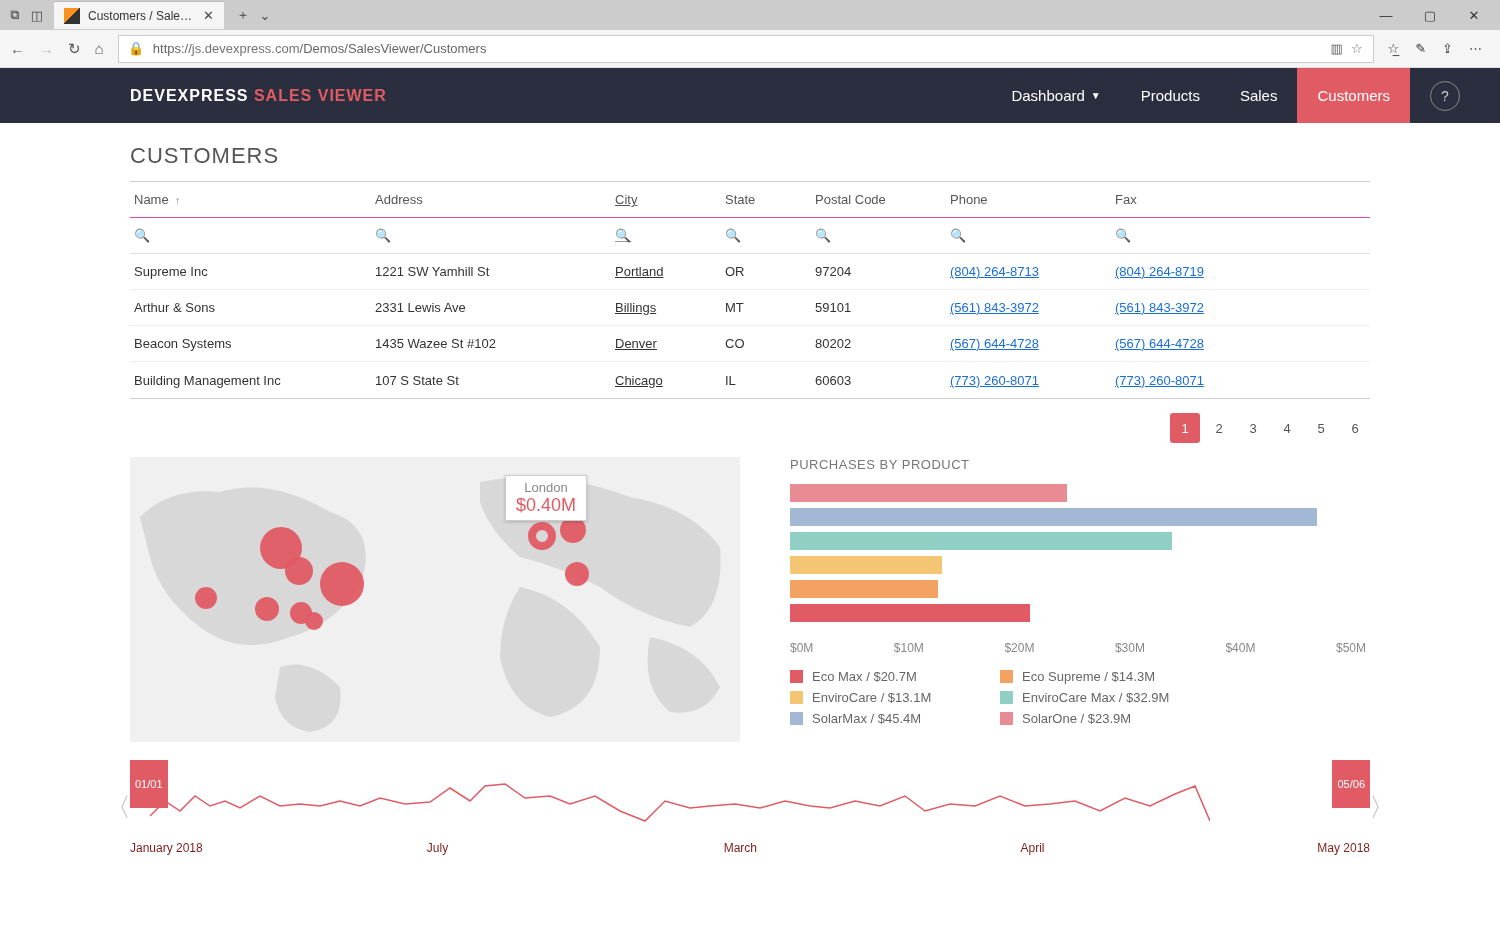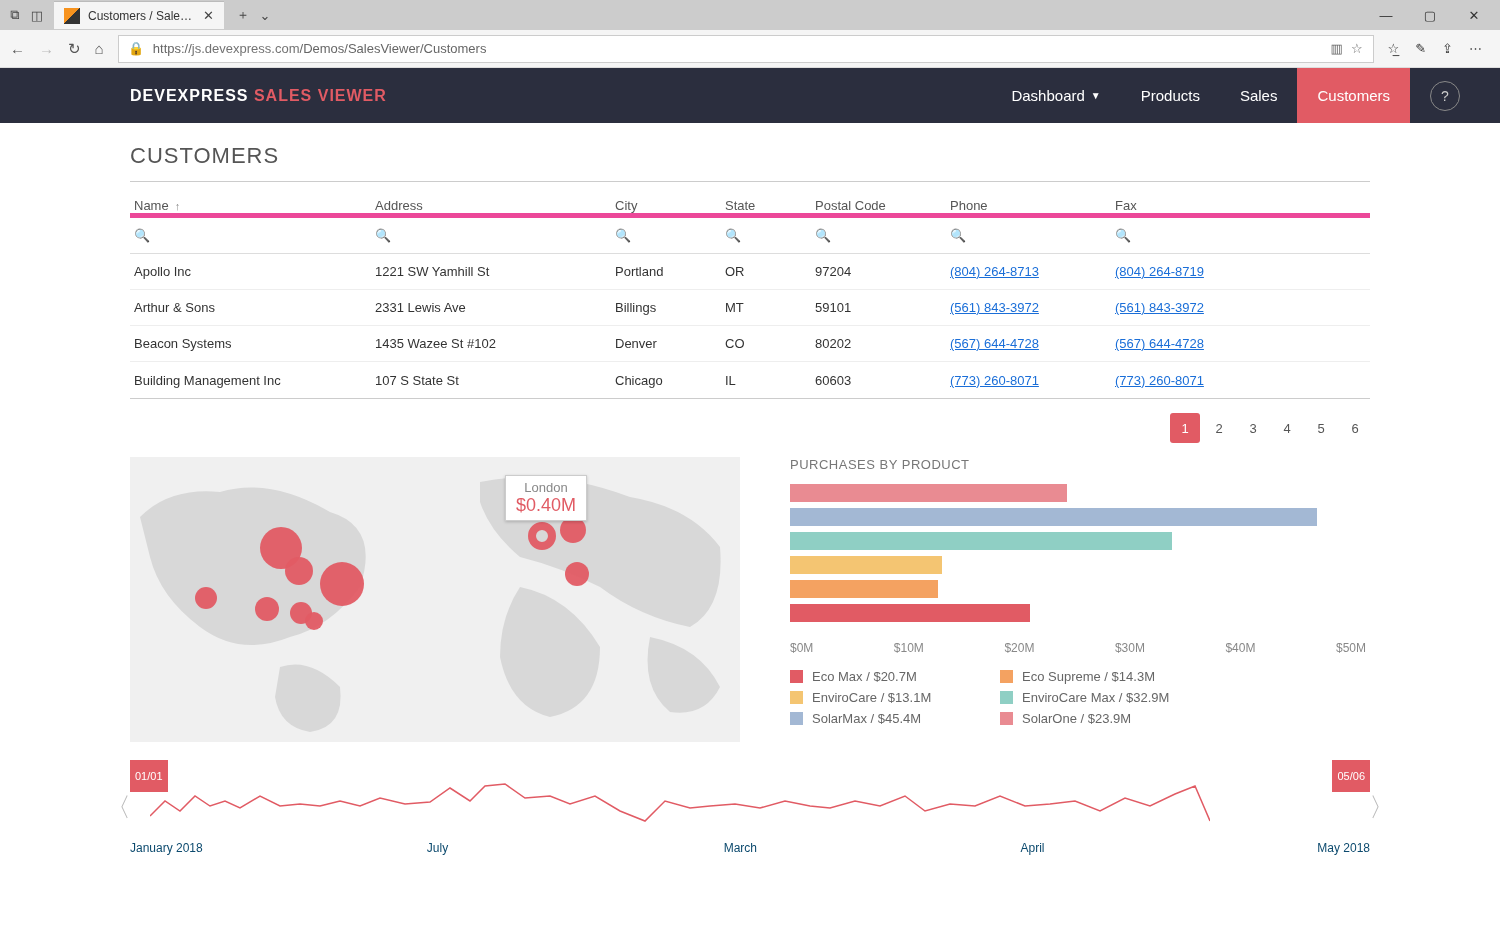--- a/index.html
+++ b/index.html
@@ -32,28 +32,28 @@
 .nav-item.active { background: #e15b64; }
 .help-circle { width: 30px; height: 30px; border: 1px solid #888; border-radius: 50%; display: flex; align-items: center; justify-content: center; margin-left: 20px; color: #ccc; font-size: 14px; align-self: center; }
 
 
 .content { padding: 20px 130px 10px 130px; }
 .page-title { font-size: 22px; color: #555; font-weight: 400; letter-spacing: 1px; margin-bottom: 12px; }
 
 
 .grid { border-top: 1px solid #ccc; border-bottom: 1px solid #ccc; }
 .gr { display: flex; min-height: 36px; align-items: center; }
-.gr.header { border-bottom: 5px solid #ec4899; color: #555; font-size: 13px; align-items: flex-end; }
+.gr.header { border-bottom: 1px solid #ec4899; color: #555; font-size: 13px; }
 .gr.filter { border-bottom: 1px solid #ddd; color: #999; height: 34px; }
 .gr.data { border-bottom: 1px solid #eee; color: #333; height: 36px; }
 .gr.data:last-child { border-bottom: none; }
 .gc { padding: 0 4px; }
 .c-name { width: 220px; flex-shrink: 0; }
 .c-addr { width: 240px; flex-shrink: 0; margin-left: 21px; }
-.c-city { width: 110px; flex-shrink: 0; }
+.c-city { width: 110px; flex-shrink: 0; text-decoration: underline; }
 .c-state { width: 90px; flex-shrink: 0; }
 .c-post { width: 135px; flex-shrink: 0; }
 .c-phone { width: 165px; flex-shrink: 0; }
 .c-fax { flex: 1; }
 .link { color: #1a6ed8; text-decoration: underline; cursor: pointer; }
 .sort-arrow { margin-left: 6px; color: #888; font-size: 11px; }
 .search-icon { color: #999; }
 
 .pager { display: flex; justify-content: flex-end; gap: 4px; padding: 14px 0; }
 .pg { width: 30px; height: 30px; display: flex; align-items: center; justify-content: center; color: #555; cursor: pointer; }
@@ -74,24 +74,24 @@
 .barchart { height: 155px; position: relative; }
 .bar-row { height: 22px; margin-bottom: 2px; display: flex; align-items: center; }
 .bar { height: 18px; }
 .axis { display: flex; justify-content: space-between; color: #888; font-size: 12px; margin-top: 4px; padding-right: 4px; }
 .legend { display: flex; flex-wrap: wrap; gap: 6px 30px; margin-top: 14px; }
 .lg-item { display: flex; align-items: center; gap: 9px; width: 180px; color: #666; font-size: 13px; }
 .lg-sw { width: 13px; height: 13px; }
 
 
 .timeline { margin-top: 18px; position: relative; height: 95px; }
-.tl-badge { position: absolute; top: 0; background: #e15b64; color: #fff; font-size: 11px; padding: 10px 5px; }
+.tl-badge { position: absolute; top: 0; background: #e15b64; color: #fff; font-size: 11px; padding: 18px 5px; }
 .tl-nav { position: absolute; top: 30px; font-size: 26px; color: #bbb; }
 .sparkline { position: absolute; top: 16px; left: 20px; right: 20px; height: 55px; }
-.tl-months { position: absolute; bottom: 0; left: 0; right: 0; display: flex; color: #0c4a6e; font-size: 12px; }
+.tl-months { position: absolute; bottom: 0; left: 0; right: 0; display: flex; color: #7f1d1d; font-size: 12px; }
 .tl-months span { flex: 1; }
 .tl-months span:last-child { flex: 0; white-space: nowrap; }
 </style>
 </head>
 <body>
 
 <div class="browser-chrome">
   <div class="tab-bar">
     <div class="win-icon">⧉</div>
     <div class="win-icon">◫</div>
@@ -161,21 +161,21 @@
       <div class="gc c-name search-icon">🔍</div>
       <div class="gc c-addr search-icon">🔍</div>
       <div class="gc c-city search-icon">🔍</div>
       <div class="gc c-state search-icon">🔍</div>
       <div class="gc c-post search-icon">🔍</div>
       <div class="gc c-phone search-icon">🔍</div>
       <div class="gc c-fax search-icon">🔍</div>
     </div>
     <div id="grid-rows">
         <div class="gr data">
-          <div class="gc c-name">Apollo Inc</div>
+          <div class="gc c-name">Supreme Inc</div>
           <div class="gc c-addr">1221 SW Yamhill St</div>
           <div class="gc c-city">Portland</div>
           <div class="gc c-state">OR</div>
           <div class="gc c-post">97204</div>
           <div class="gc c-phone"><span class="link">(804) 264-8713</span></div>
           <div class="gc c-fax"><span class="link">(804) 264-8719</span></div>
         </div>
         <div class="gr data">
           <div class="gc c-name">Arthur &amp; Sons</div>
           <div class="gc c-addr">2331 Lewis Ave</div>

